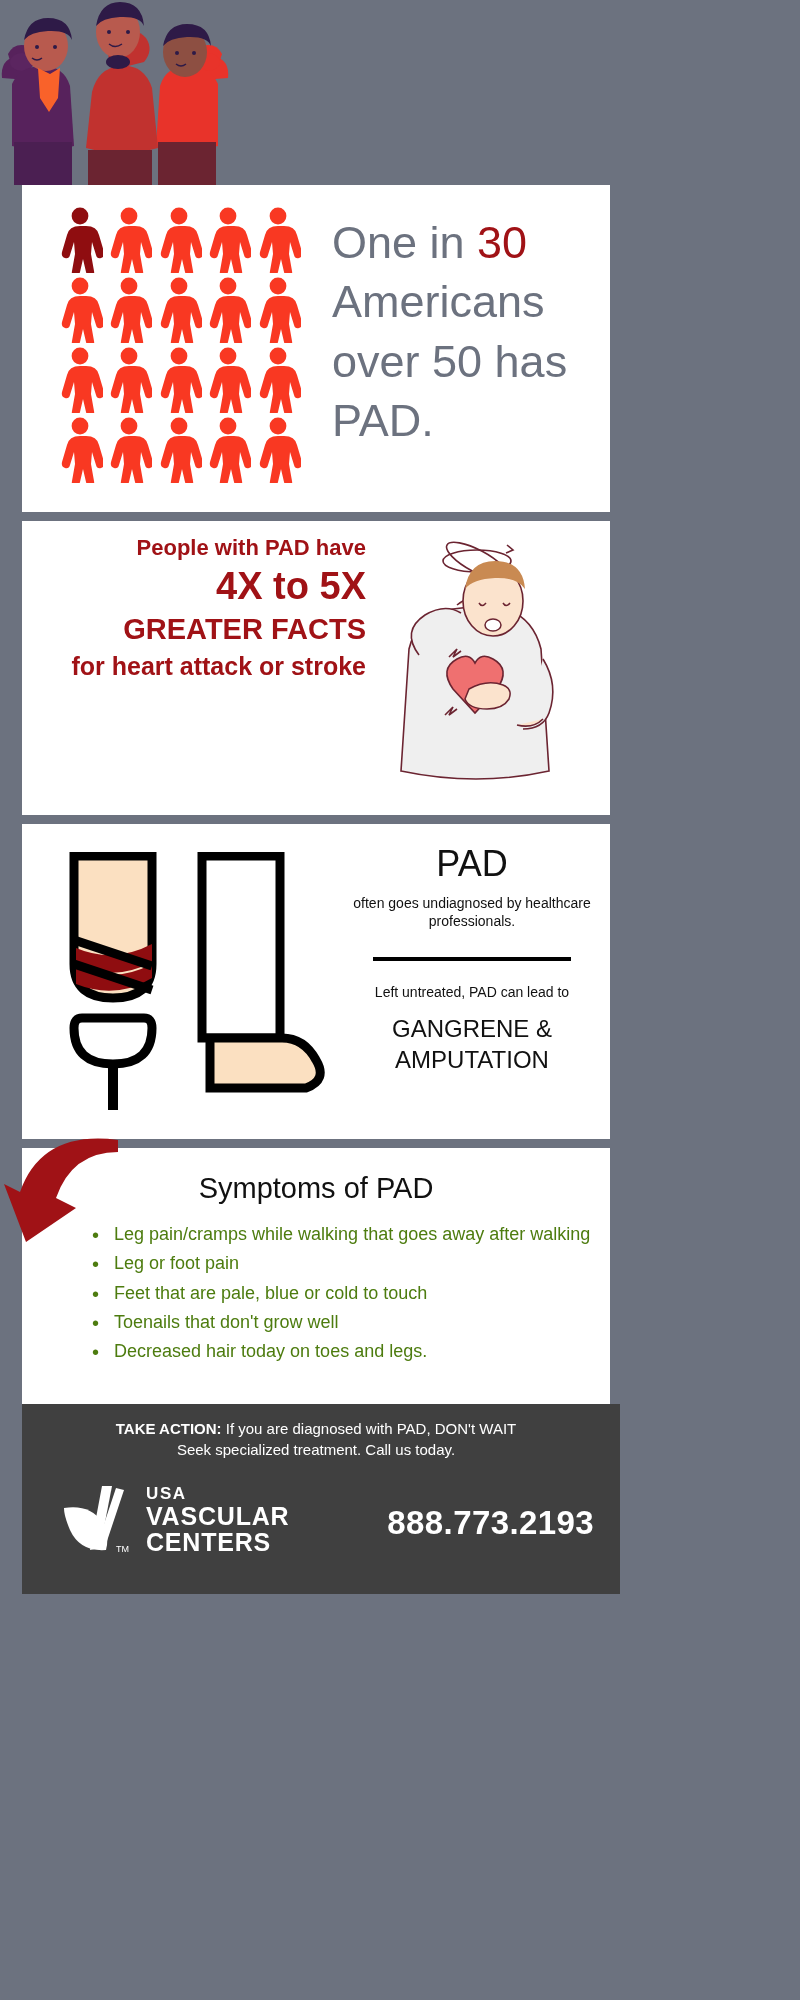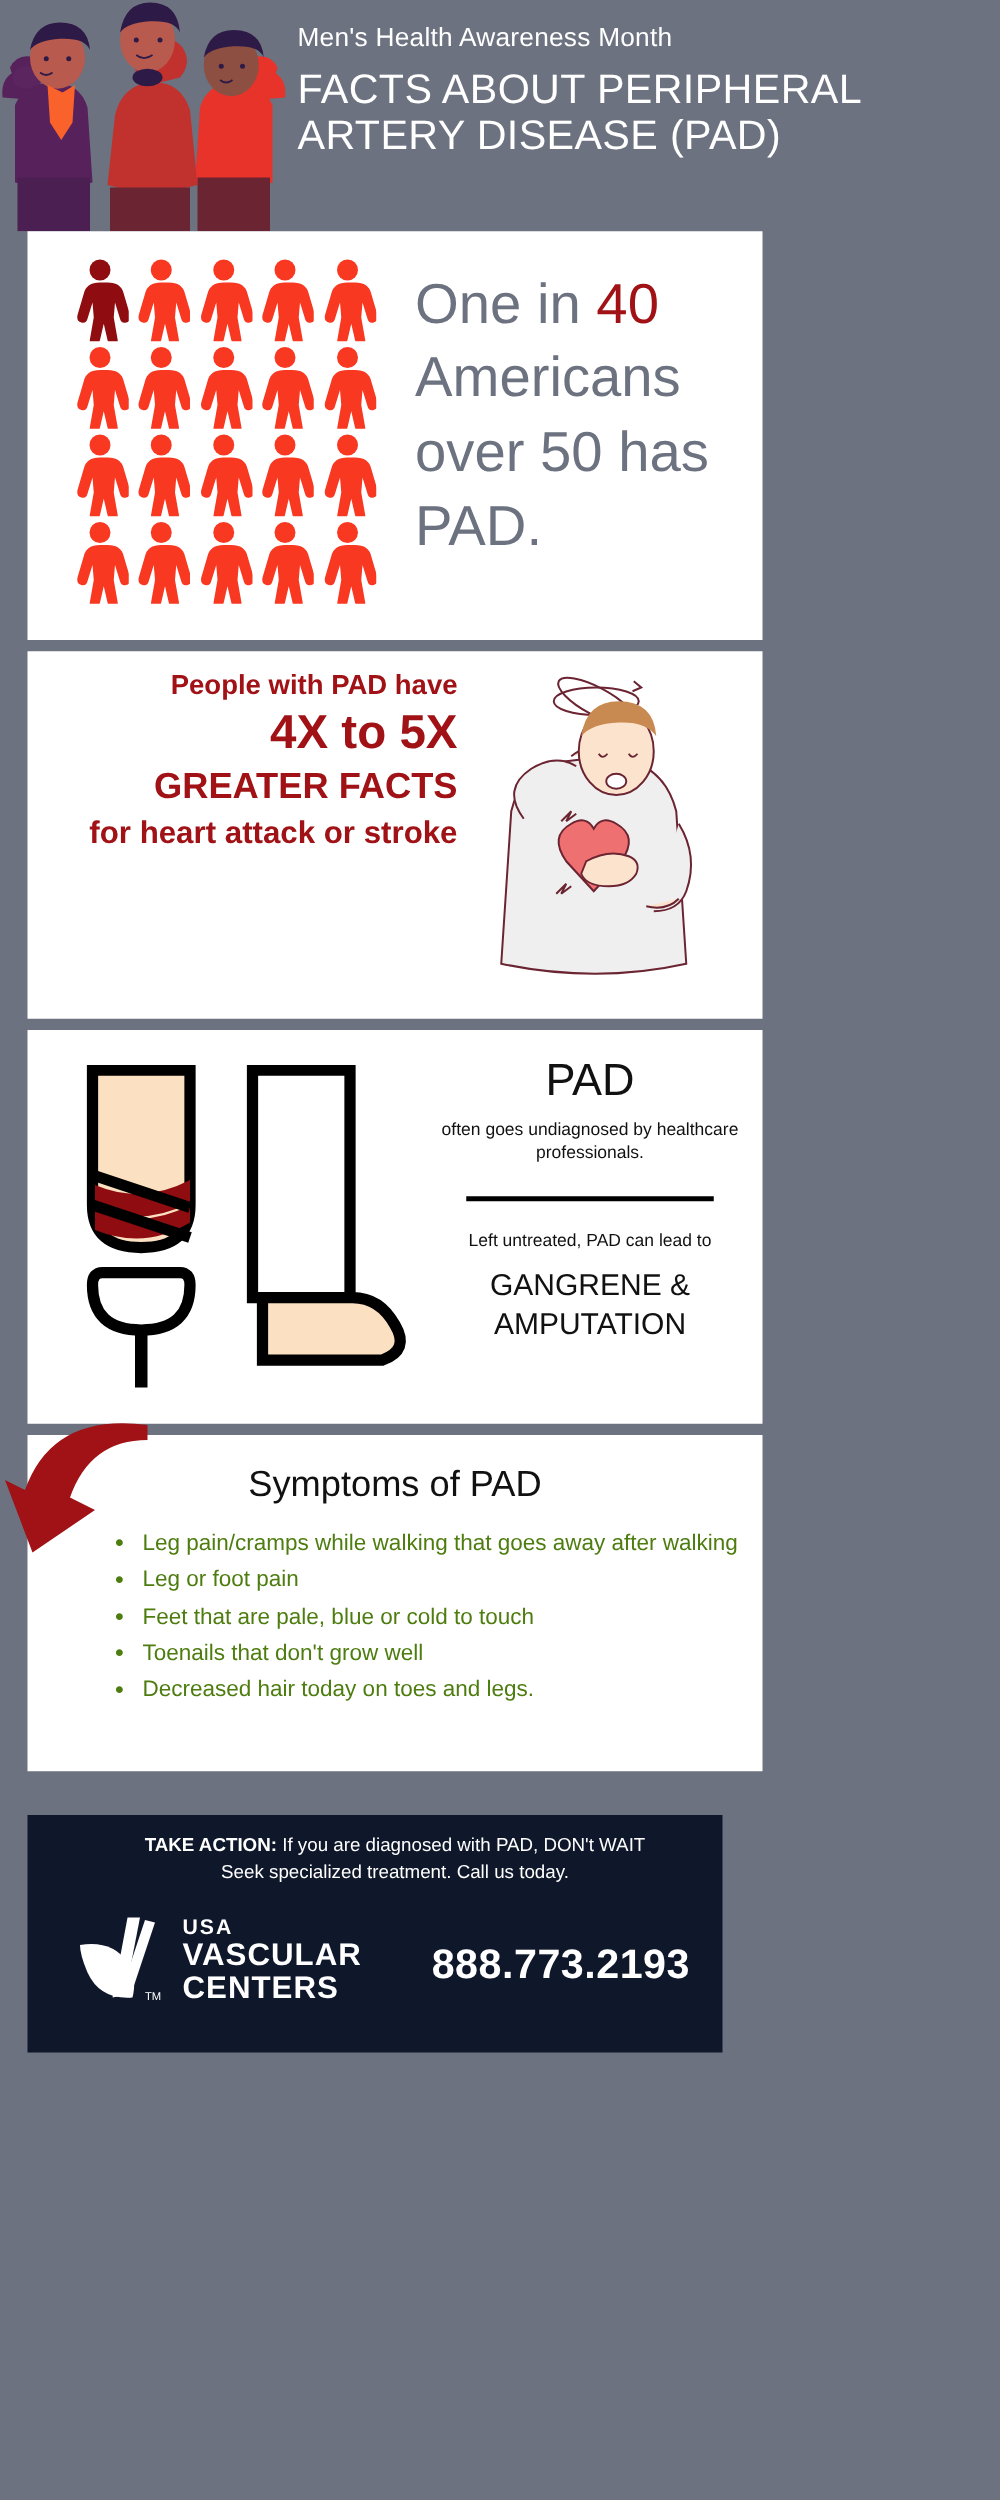--- a/index.html
+++ b/index.html
@@ -136,23 +136,23 @@
   .arrow-art {
     position:absolute;
     left:-22px; top:-14px;
     width:130px; height:140px;
     pointer-events:none;
   }
 
   
   .footer {
     position:absolute;
-    left:22px; top:1452px;
-    width:556px; height:190px;
-    background:#0f172a;
+    left:22px; top:1404px;
+    width:598px; height:190px;
+    background:#404040;
     color:#ffffff;
   }
   .cta {
     position:absolute;
     left:24px; top:14px;
     width:540px;
     text-align:center;
     font-size:15px;
     line-height:1.42;
   }
@@ -209,24 +209,20 @@
     <path d="M92 92 q6-24 28-26 q24-2 32 22 l6 60 q-36 10-72 0z" fill="#c1322f"></path>
     <ellipse cx="118" cy="32" rx="22" ry="26" fill="#b85a4e"></ellipse>
     <path d="M96 26 q4-24 24-24 q22 0 24 24 q-4-10-24-9 q-18 1-24 9z" fill="#2e1a47"></path>
     <path d="M109 44 q6 5 13 0" stroke="#2e1a47" stroke-width="1.4" fill="none"></path>
     <circle cx="109" cy="32" r="2" fill="#2e1a47"></circle>
     <circle cx="128" cy="32" r="2" fill="#2e1a47"></circle>
     <ellipse cx="118" cy="62" rx="12" ry="7" fill="#2e1a47"></ellipse>
     <rect x="88" y="150" width="64" height="35" fill="#6b2431"></rect>
   </svg>
 
-  <div class="header-text">
-    <div class="kicker">Men's Health Awareness Month</div>
-    <div class="headline">FACTS ABOUT PERIPHERAL ARTERY DISEASE (PAD)</div>
-  </div>
 </div>
 
 <div class="card" id="card-stat">
   <div class="pictogram" id="pictogram">
       <svg class="person" viewBox="0 0 46 66">
         <circle cx="23" cy="9" r="8.4" fill="#8f0d10"></circle>
         <path d="M23 19 q-11 0-13 9 l-5 17 q-1 5 3 6 q4 1 5-3 l4-13 l1 12 l-3 17 q-1 5 3 5 q4 0 5-4 l3-13 l3 13 q1 4 5 4 q4 0 3-5 l-3-17 l1-12 l4 13 q1 4 5 3 q4-1 3-6 l-5-17 q-2-9-13-9z" fill="#8f0d10"></path>
       </svg>
       <svg class="person" viewBox="0 0 46 66">
         <circle cx="23" cy="9" r="8.4" fill="#f93822"></circle>
@@ -299,21 +295,21 @@
       <svg class="person" viewBox="0 0 46 66">
         <circle cx="23" cy="9" r="8.4" fill="#f93822"></circle>
         <path d="M23 19 q-11 0-13 9 l-5 17 q-1 5 3 6 q4 1 5-3 l4-13 l1 12 l-3 17 q-1 5 3 5 q4 0 5-4 l3-13 l3 13 q1 4 5 4 q4 0 3-5 l-3-17 l1-12 l4 13 q1 4 5 3 q4-1 3-6 l-5-17 q-2-9-13-9z" fill="#f93822"></path>
       </svg>
       <svg class="person" viewBox="0 0 46 66">
         <circle cx="23" cy="9" r="8.4" fill="#f93822"></circle>
         <path d="M23 19 q-11 0-13 9 l-5 17 q-1 5 3 6 q4 1 5-3 l4-13 l1 12 l-3 17 q-1 5 3 5 q4 0 5-4 l3-13 l3 13 q1 4 5 4 q4 0 3-5 l-3-17 l1-12 l4 13 q1 4 5 3 q4-1 3-6 l-5-17 q-2-9-13-9z" fill="#f93822"></path>
       </svg>
     </div>
   <div class="stat-text">
-    <span>One in </span><span class="num">40</span><span> Americans over 50 has PAD.</span>
+    <span>One in </span><span class="num">30</span><span> Americans over 50 has PAD.</span>
   </div>
 </div>
 
 <div class="card" id="card-risk">
   <div class="risk-text">
     <div class="risk-l1">People with PAD have</div>
     <div class="risk-l2">4X to 5X</div>
     <div class="risk-l3">GREATER FACTS</div>
     <div class="risk-l4">for heart attack or stroke</div>
   </div>

